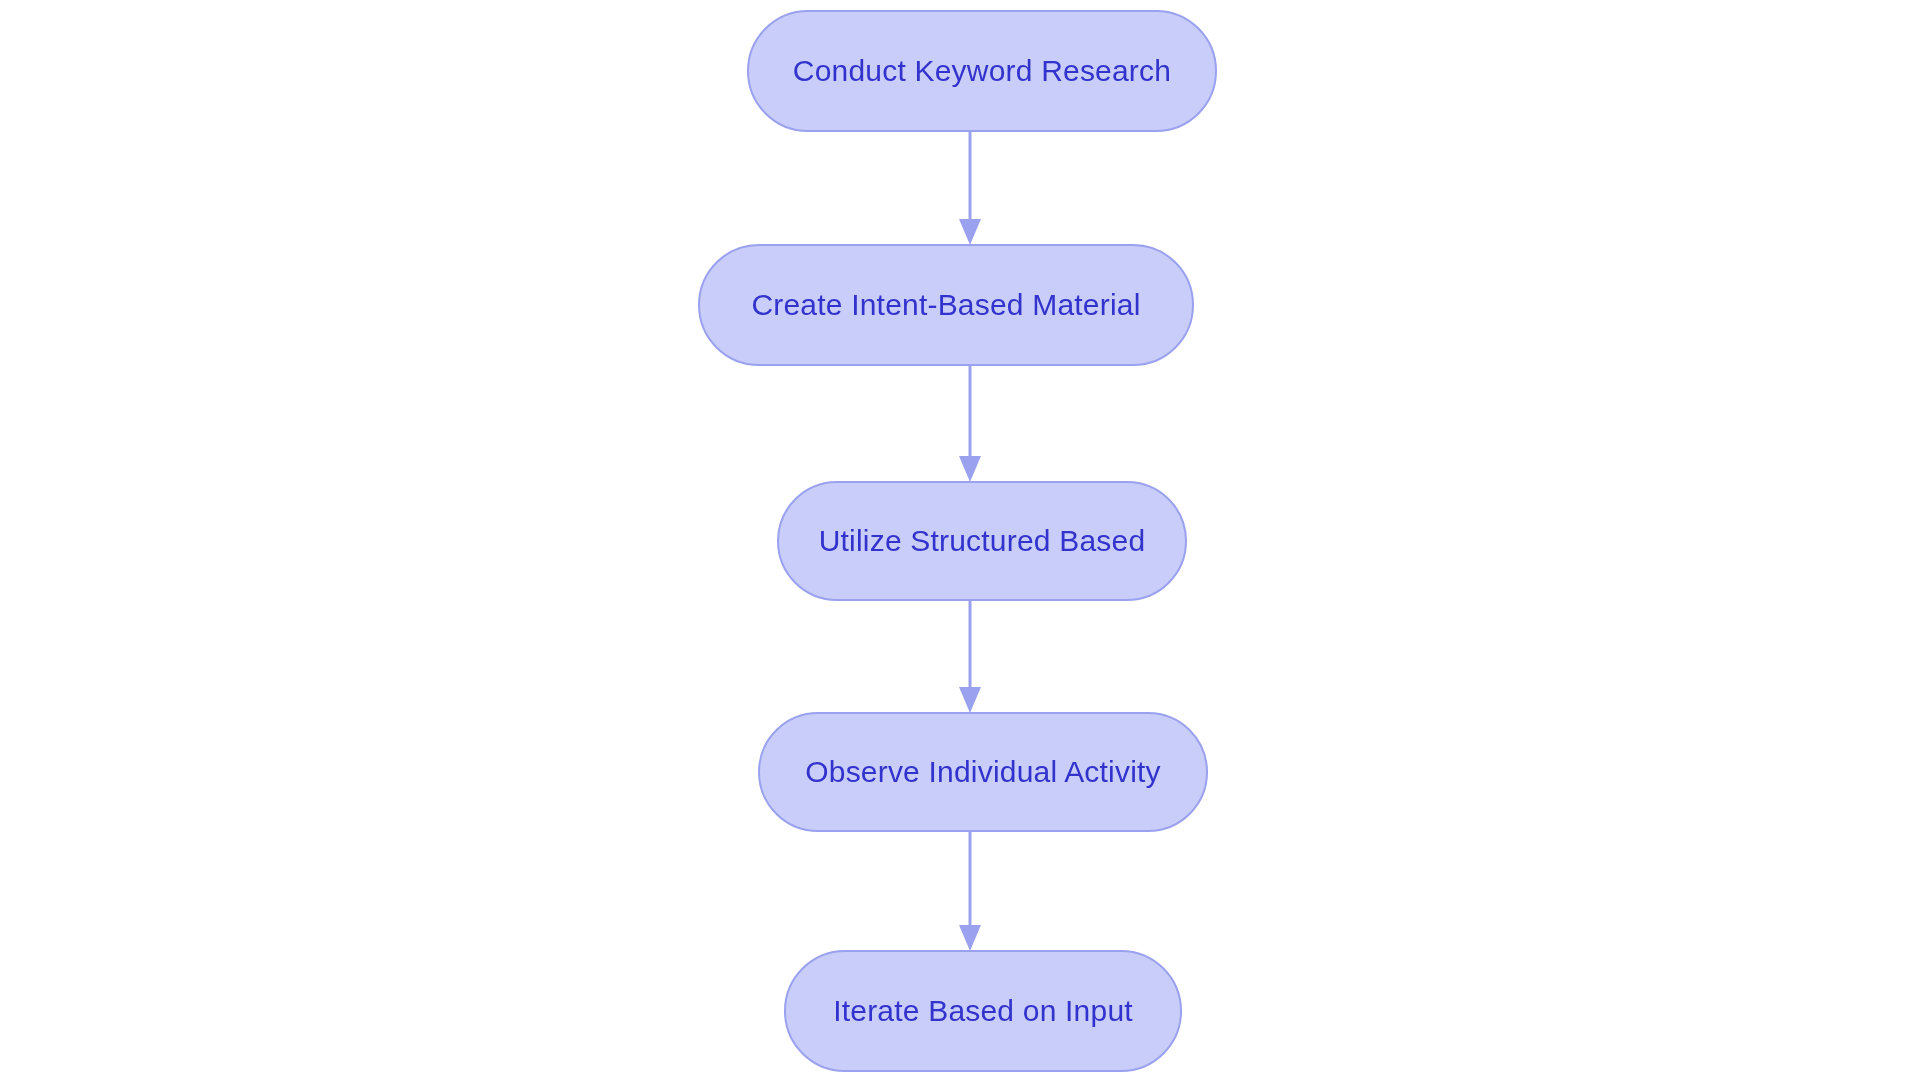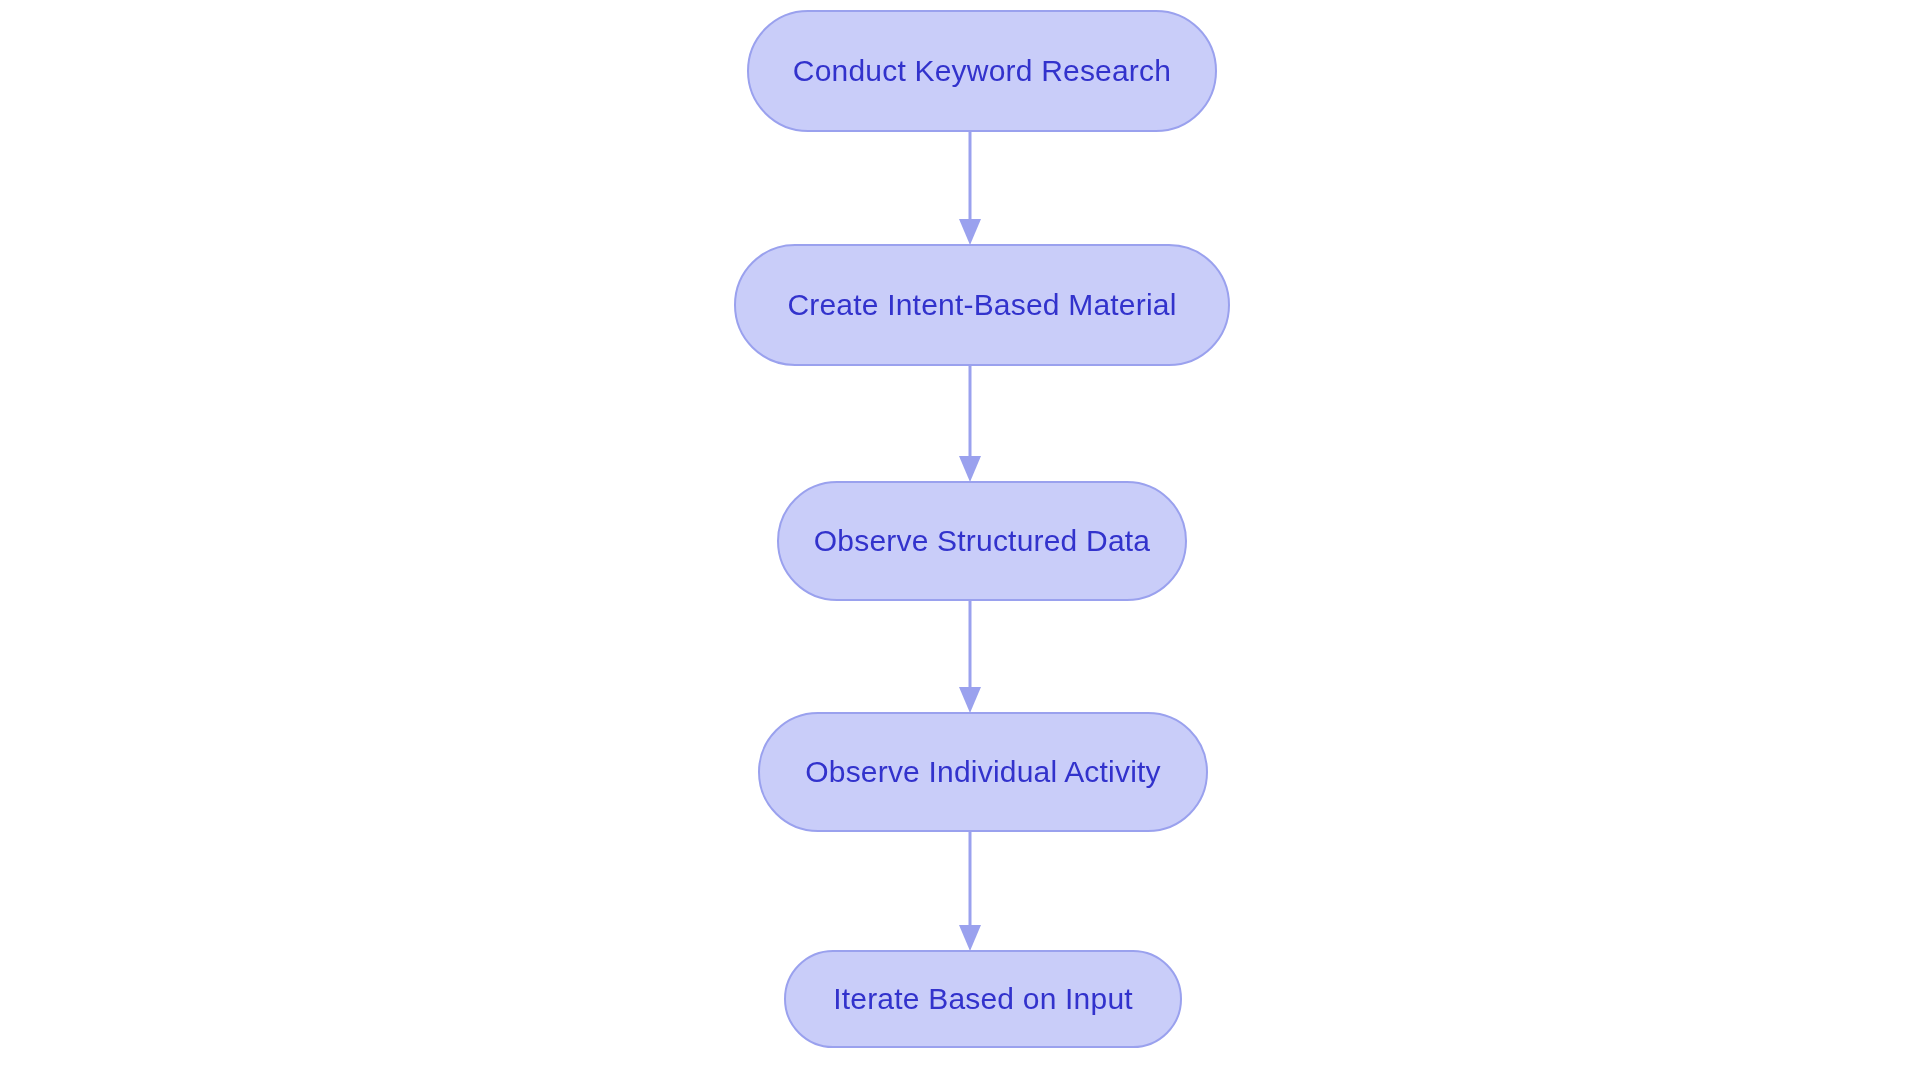--- a/index.html
+++ b/index.html
@@ -71,25 +71,25 @@
     </div>
     <div class="connector" style="left: 930px; top: 831px; width: 40px; height: 120px;">
       <svg width="40" height="120" viewBox="0 0 40 120">
         <line x1="20" y1="0" x2="20" y2="96" stroke="#9aa1ee" stroke-width="3"></line>
         <polygon points="9,94 31,94 20,120" fill="#9aa1ee"></polygon>
       </svg>
     </div>
     <div class="node" style="left: 727px; top: 10px; width: 470px; height: 122px; background: rgb(201, 205, 249); border-color: rgb(154, 161, 238); color: rgb(50, 50, 204); font-size: 30px;">
       <span class="node-label">Conduct Keyword Research</span>
     </div>
-    <div class="node" style="left: 714px; top: 244px; width: 496px; height: 122px; background: rgb(201, 205, 249); border-color: rgb(154, 161, 238); color: rgb(50, 50, 204); font-size: 30px;">
+    <div class="node" style="left: 678px; top: 244px; width: 496px; height: 122px; background: rgb(201, 205, 249); border-color: rgb(154, 161, 238); color: rgb(50, 50, 204); font-size: 30px;">
       <span class="node-label">Create Intent-Based Material</span>
     </div>
     <div class="node" style="left: 757px; top: 481px; width: 410px; height: 120px; background: rgb(201, 205, 249); border-color: rgb(154, 161, 238); color: rgb(50, 50, 204); font-size: 30px;">
-      <span class="node-label">Observe Structured Data</span>
+      <span class="node-label">Utilize Structured Based</span>
     </div>
     <div class="node" style="left: 738px; top: 712px; width: 450px; height: 120px; background: rgb(201, 205, 249); border-color: rgb(154, 161, 238); color: rgb(50, 50, 204); font-size: 30px;">
       <span class="node-label">Observe Individual Activity</span>
     </div>
-    <div class="node" style="left: 764px; top: 950px; width: 398px; height: 98px; background: rgb(201, 205, 249); border-color: rgb(154, 161, 238); color: rgb(50, 50, 204); font-size: 30px;">
+    <div class="node" style="left: 764px; top: 950px; width: 398px; height: 122px; background: rgb(201, 205, 249); border-color: rgb(154, 161, 238); color: rgb(50, 50, 204); font-size: 30px;">
       <span class="node-label">Iterate Based on Input</span>
     </div>
   </div>
 
 </body></html>

